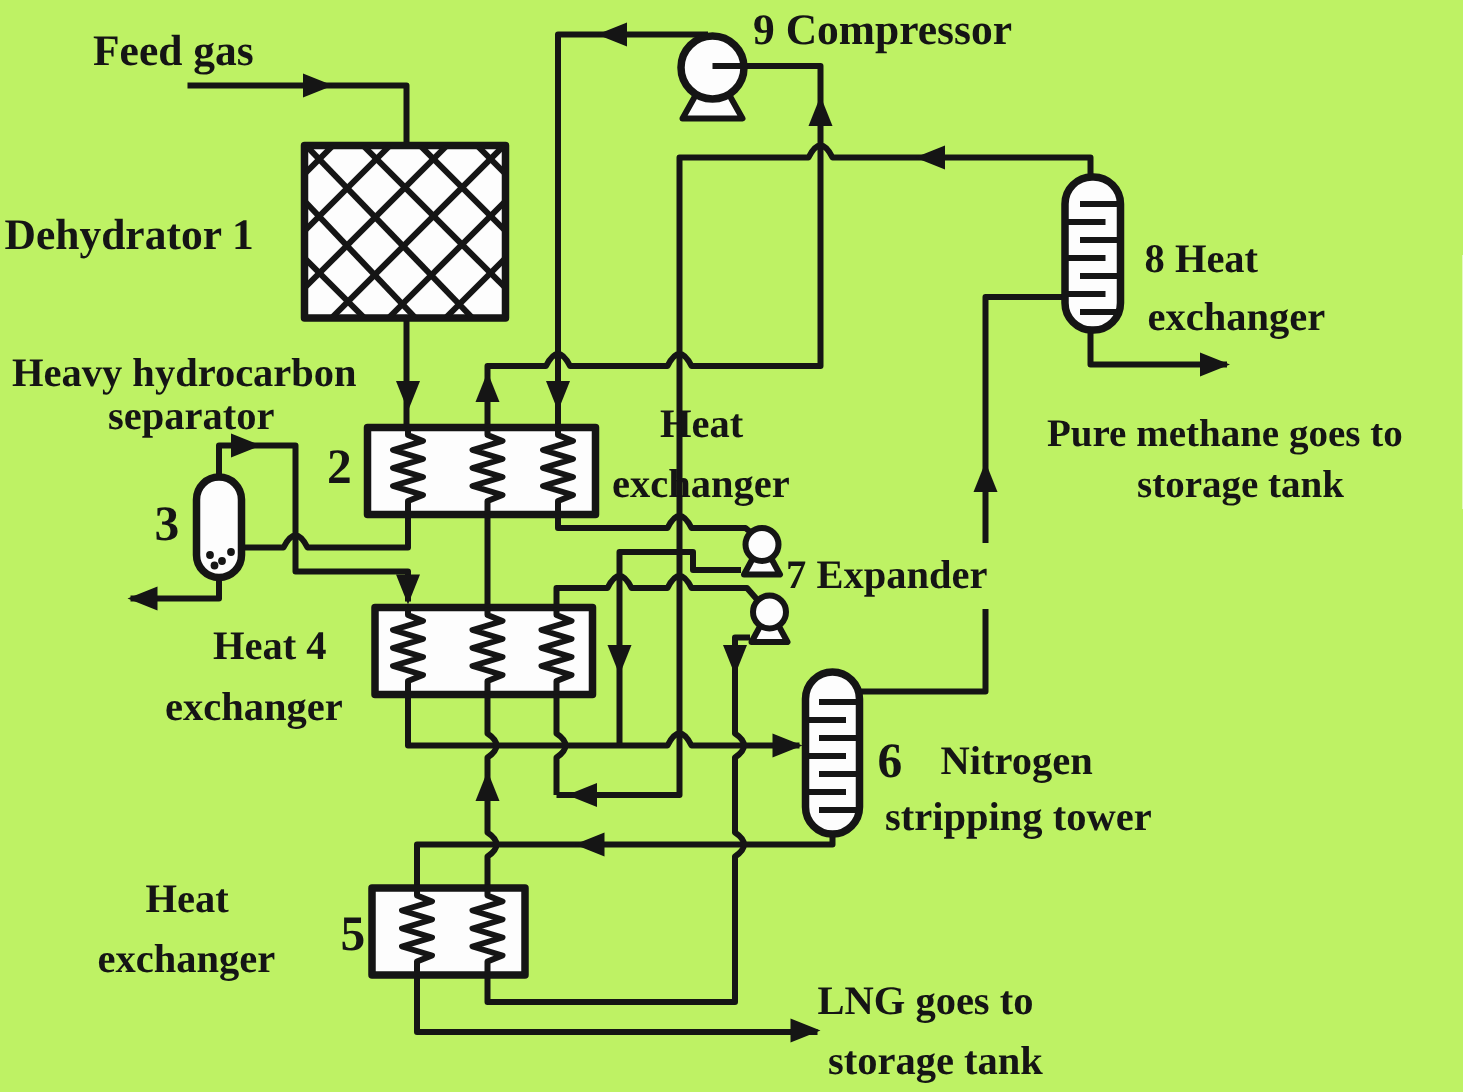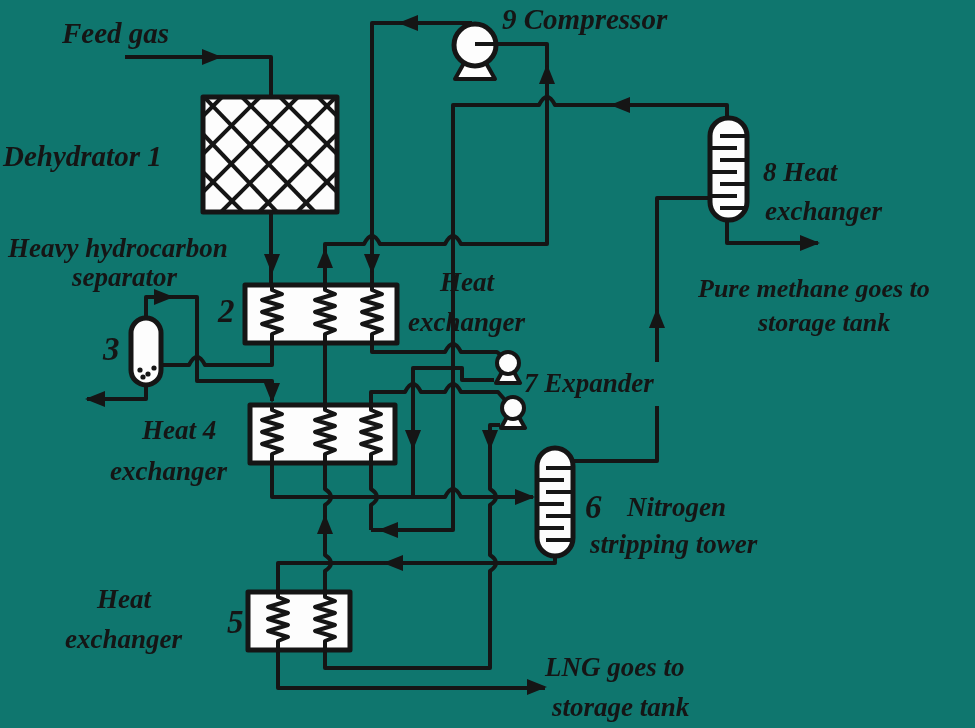--- a/index.html
+++ b/index.html
@@ -7,21 +7,21 @@
   .diagram{color:#151515;}
   svg text{font-family:"Liberation Serif","DejaVu Serif",serif;font-weight:bold;fill:#151515;}
   .t26{font-size:26px;}
   .t27{font-size:27px;}
   .t29{font-size:29px;}
   .t33{font-size:33px;}
 </style>
 </head>
 <body>
 
-<div class="stage" style="background: #0f766e; font-style: italic;">
+<div class="stage" style="background: #bef264;">
 <svg class="diagram" width="975" height="728" viewBox="0 0 975 728" xmlns="http://www.w3.org/2000/svg" style="color: rgb(21, 21, 21);">
 
   <defs>
     <path id="arrow" d="M0,0 L-20,-8 L-20,8 Z"></path>
     <path id="coil" d="M0,0 V5 L10,9 L-10,15 L10,21 L-10,27 L10,33 L-10,39 L10,45 L0,49 V58" fill="none" stroke="currentColor" stroke-width="4"></path>
     <clipPath id="dehyclip">
           <rect x="203" y="97" width="134" height="115"></rect>
         </clipPath>
   </defs>
 

